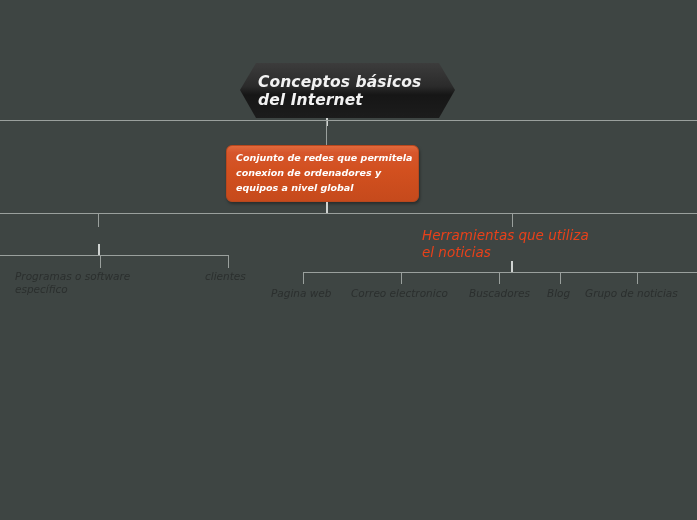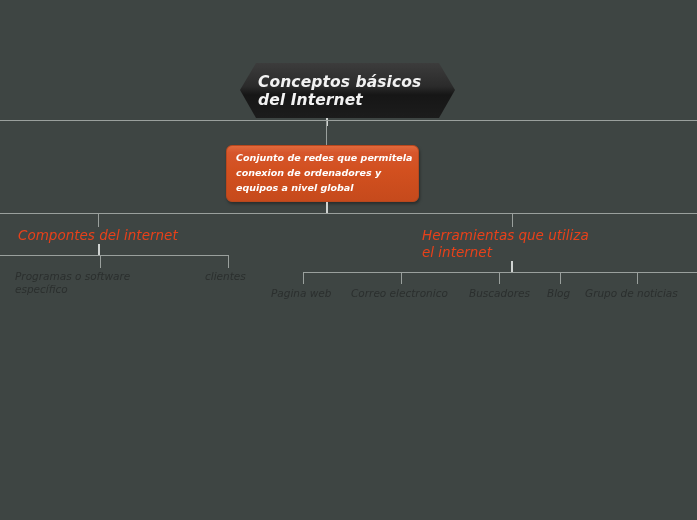--- a/index.html
+++ b/index.html
@@ -131,34 +131,33 @@
   <div class="def-node"></div>
   <div class="def-label">Conjunto de redes que permitela conexion de ordenadores y equipos a nivel global</div>
 
   <div class="vline bright" style="left:326px; top:202px; height:12px;"></div>
 
   <div class="hline" style="left:0px; top:213px; width:697px;"></div>
 
   <div class="vline" style="left:98px; top:213px; height:14px;"></div>
   <div class="vline" style="left:512px; top:213px; height:14px;"></div>
 
-  <div class="branch-label" id="branch-left-label">Compontes del internet</div>
 
   <div class="vline bright" style="left:98px; top:244px; height:11px;"></div>
 
   <div class="hline" style="left:0px; top:255px; width:229px;"></div>
   <div class="vline" style="left:100px; top:255px; height:13px;"></div>
   <div class="vline" style="left:228px; top:255px; height:13px;"></div>
 
   <div class="leaf-label" style="left:15px; top:270px; width:140px;">Programas o software
 específico</div>
   <div class="leaf-label" style="left:205px; top:270px; width:80px;">clientes</div>
 
   <div class="branch-label" id="branch-right-label">Herramientas que utiliza
-el internet</div>
+el noticias</div>
 
   <div class="vline bright" style="left:511px; top:261px; height:11px;"></div>
 
   <div class="hline" style="left:303px; top:272px; width:394px;"></div>
   <div class="vline" style="left:303px; top:272px; height:12px;"></div>
   <div class="vline" style="left:401px; top:272px; height:12px;"></div>
   <div class="vline" style="left:499px; top:272px; height:12px;"></div>
   <div class="vline" style="left:560px; top:272px; height:12px;"></div>
   <div class="vline" style="left:637px; top:272px; height:12px;"></div>
 

